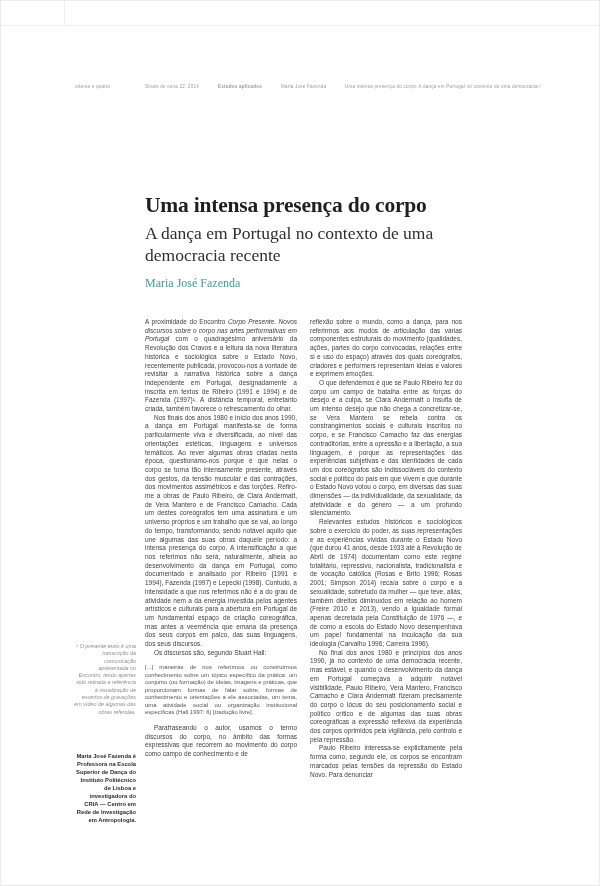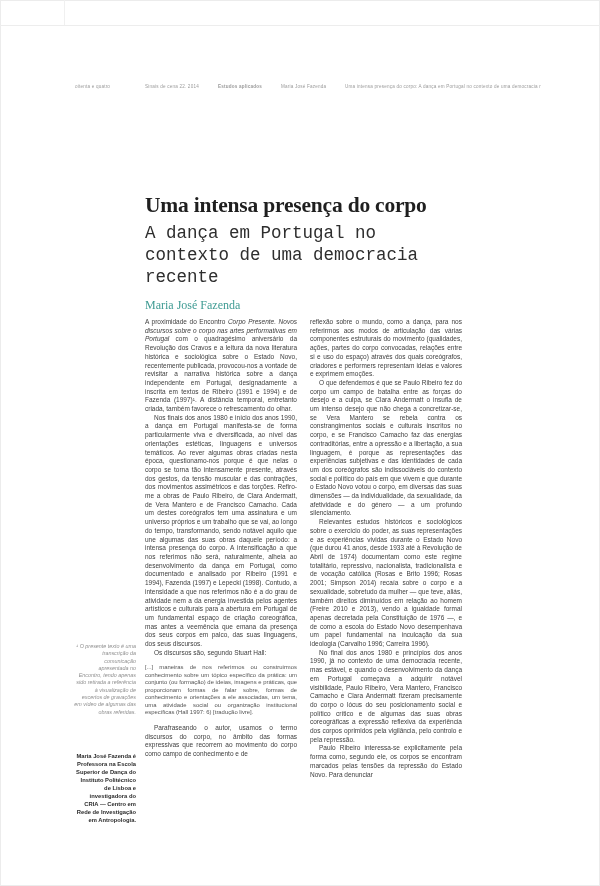--- a/index.html
+++ b/index.html
@@ -42,21 +42,21 @@
   .title-block {
     position:absolute; left:145px; top:192px; width:400px;
     font-family:"Liberation Serif", serif;
   }
   .article-title {
     font-size:21.5px; line-height:27px; font-weight:bold;
     color:#1f1f1f; letter-spacing:-0.2px;
   }
   .article-subtitle {
     font-size:17.5px; line-height:22px; font-weight:normal;
-    color:#2e2e2e; width:322px; margin-top:3px;font-family:Liberation Mono, monospace;
+    color:#2e2e2e; width:322px; margin-top:3px;
   }
   .article-author {
     font-size:12px; line-height:14px;
     color:#3f9b93; margin-top:10px;
   }
 
   
   .columns {
     position:absolute; left:145px; top:318px; width:318px;
     display:flex; gap:13px;

